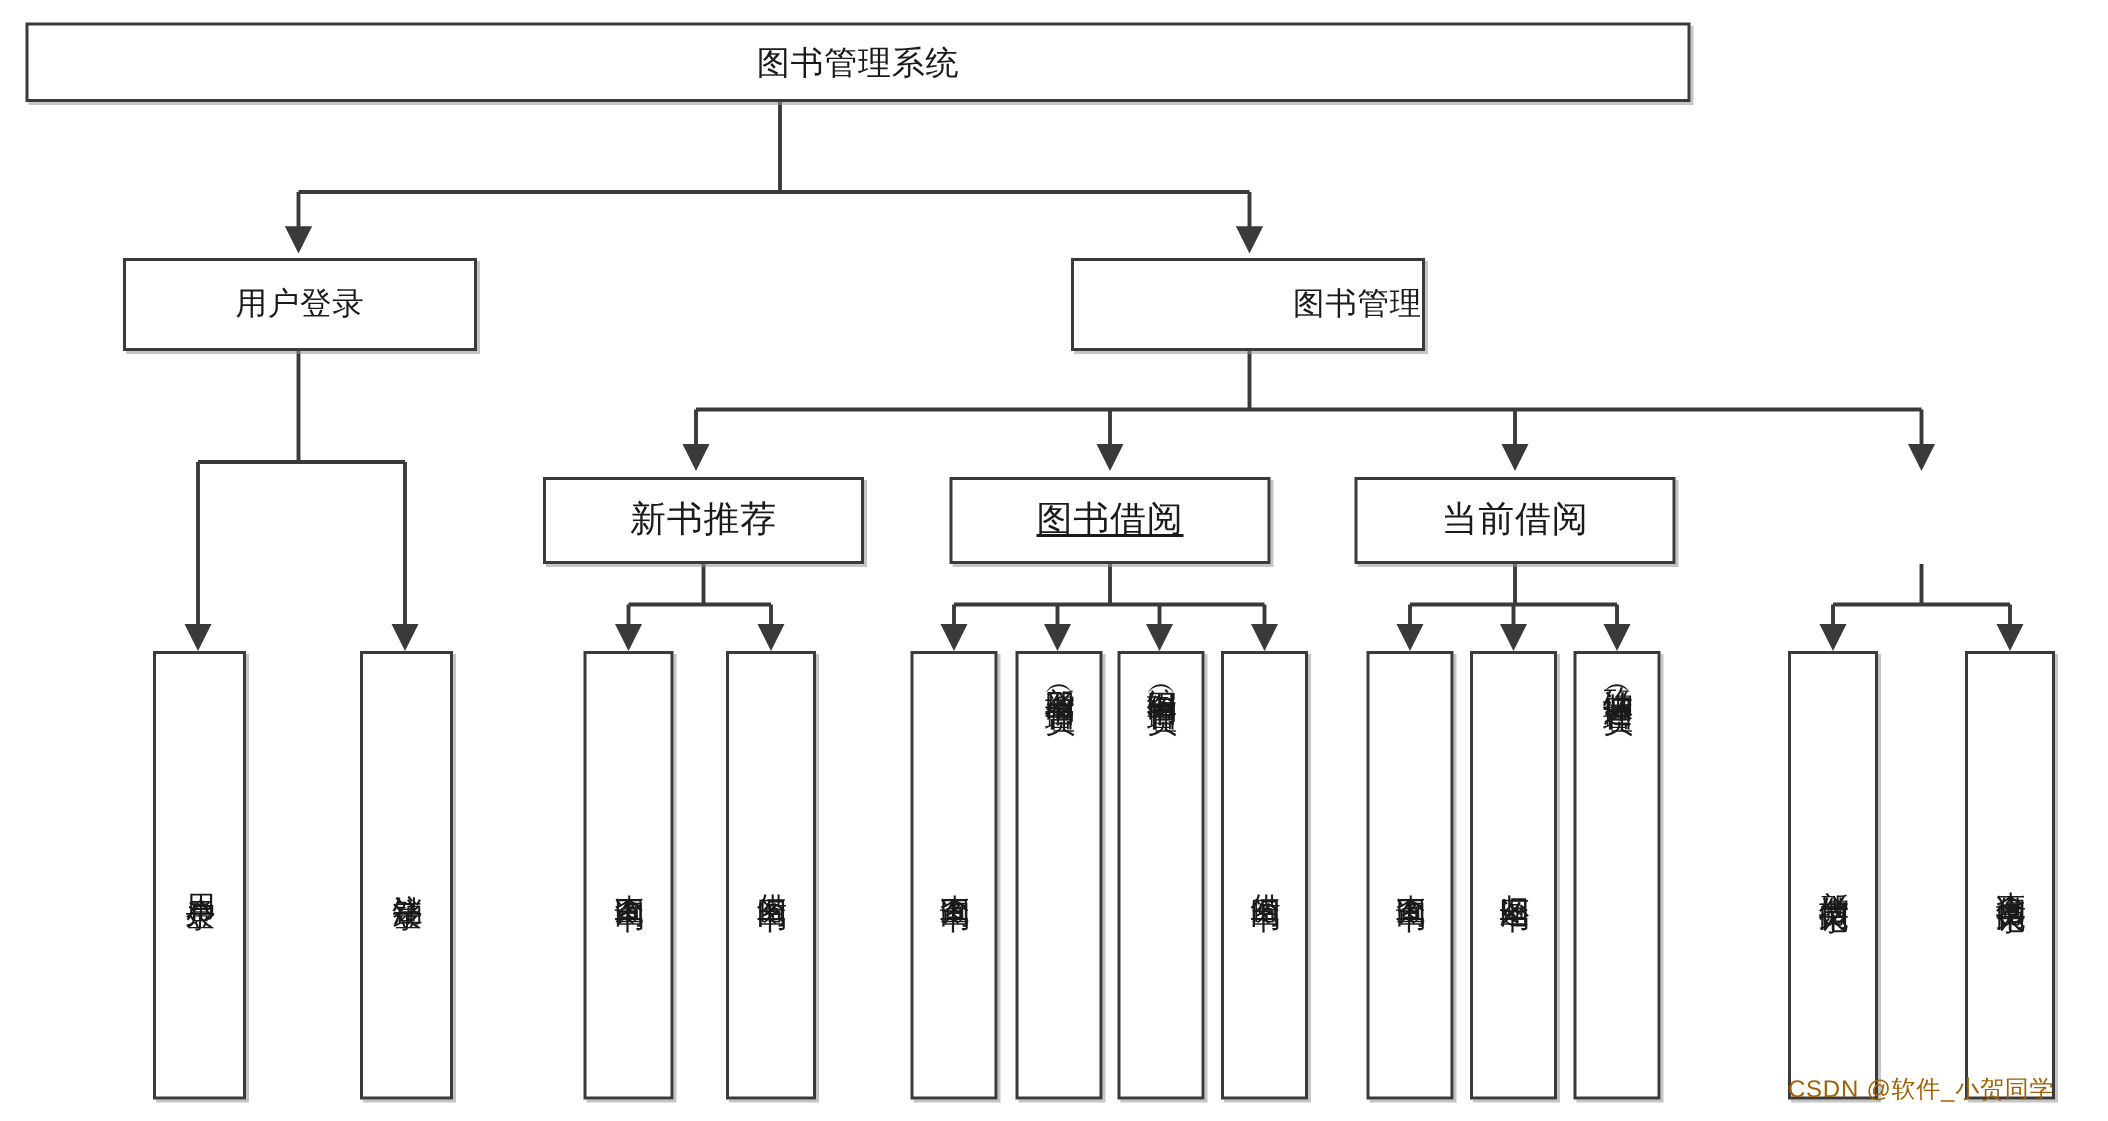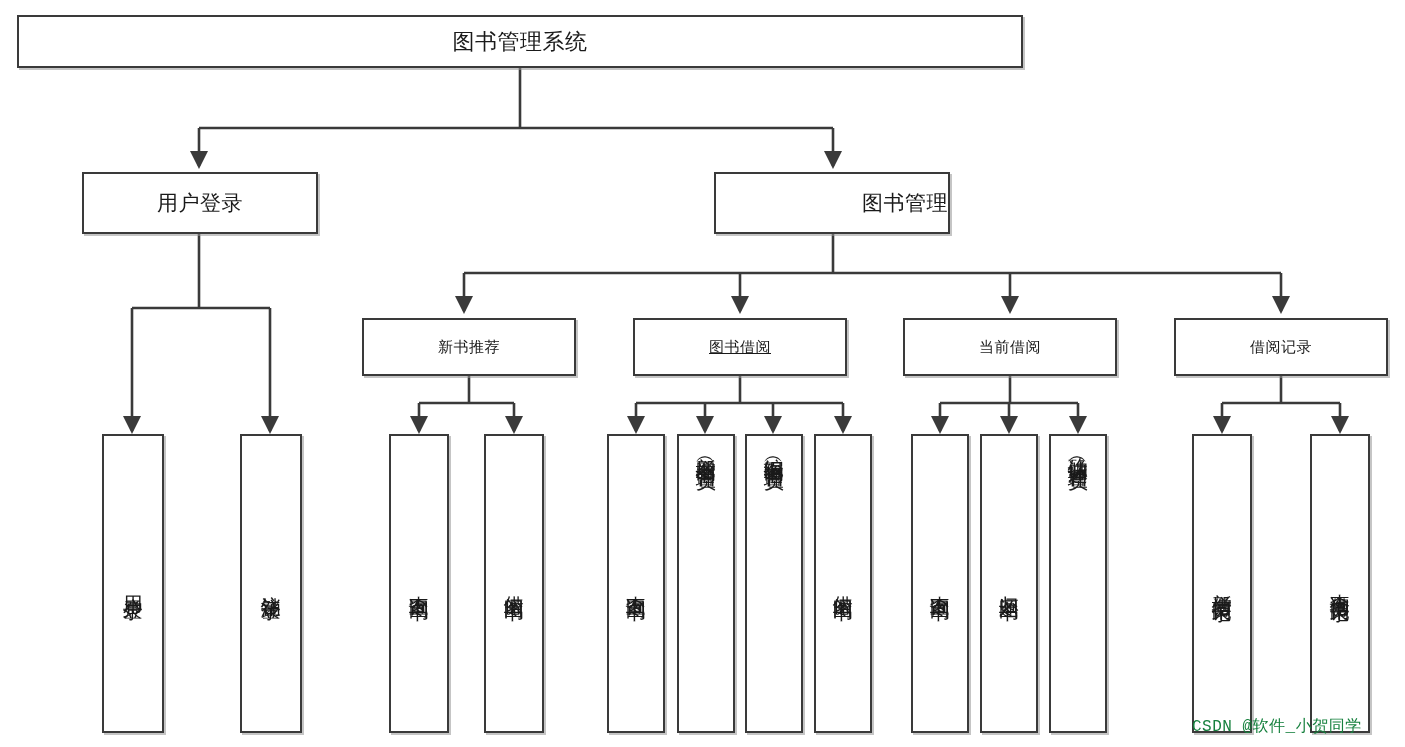--- a/index.html
+++ b/index.html
@@ -41,21 +41,21 @@
   .node .label {
     font-size: 21px;
     line-height: 1.25;
     letter-spacing: 0.5px;
     color: #1a1a1a;
     white-space: nowrap;
     text-align: center;
   }
   .node.level1 .label { font-size: 22px; }
   .node.level2 .label { font-size: 21px; }
-  .node.level3 .label { font-size: 15px; }
+  .node.level3 .label { font-size: 24px; }
   .node.leaf {
     align-items: flex-start;
     justify-content: center;
     padding-top: 6px;
   }
   .node.leaf .label {
     writing-mode: vertical-rl;
     text-orientation: upright;
     font-size: 20px;
     line-height: 1.42;
@@ -64,25 +64,25 @@
     height: auto;
     max-height: 100%;
   }
   .node.leaf.center-v {
     align-items: center;
     padding-top: 0;
   }
   .watermark {
     position: absolute;
     font-size: 16px;
-    color: #15803d;
+    color: #a16207;
     letter-spacing: 0.5px;
     z-index: 5;
     white-space: nowrap;
-    font-family: Liberation Mono, monospace;
+    font-family: Liberation Sans, sans-serif;
   }
 </style>
 </head>
 <body>
 
 <div id="canvas">
 
   <svg id="edges" viewBox="0 0 1405 747" xmlns="http://www.w3.org/2000/svg">
     <defs>
       <marker id="arrow" viewBox="0 0 12 12" refX="10" refY="6" markerWidth="7" markerHeight="7" orient="auto-start-reverse">
@@ -126,43 +126,40 @@
       <path d="M 1009 403 L 1009 431" marker-end="url(#arrow)"></path>
       <path d="M 1078 403 L 1078 431" marker-end="url(#arrow)"></path>
 
       <path d="M 1281 376 L 1281 403"></path>
       <path d="M 1222 403 L 1340 403"></path>
       <path d="M 1222 403 L 1222 431" marker-end="url(#arrow)"></path>
       <path d="M 1340 403 L 1340 431" marker-end="url(#arrow)"></path>
     </g>
   </svg>
 
-  <div class="node level1" style="left:17px; top:15px; width:1006px; height:53px;">
+  <div class="node level1" style="left:17px; top:15px; width:1110px; height:53px;">
     <span class="label">图书管理系统</span>
   </div>
 
   <div class="node level2" style="left:82px; top:172px; width:236px; height:62px;">
     <span class="label">用户登录</span>
   </div>
   <div class="node level2" style="left:714px; top:172px; width:236px; height:62px;justify-content:flex-end;">
     <span class="label">图书管理</span>
   </div>
 
   <div class="node level3" style="left:362px; top:318px; width:214px; height:58px;">
     <span class="label">新书推荐</span>
   </div>
   <div class="node level3" style="left:633px; top:318px; width:214px; height:58px;text-decoration:underline;">
     <span class="label">图书借阅</span>
   </div>
   <div class="node level3" style="left:903px; top:318px; width:214px; height:58px;">
     <span class="label">当前借阅</span>
   </div>
-  <div class="node level3" style="left:1174px; top:318px; width:214px; height:58px;">
-    <span class="label">借阅记录</span>
-  </div>
 
   <div class="node leaf center-v" style="left:102px; top:434px; width:62px; height:299px;">
     <span class="label">用户登录</span>
   </div>
   <div class="node leaf center-v" style="left:240px; top:434px; width:62px; height:299px;">
     <span class="label">注销登录</span>
   </div>
 
   <div class="node leaf center-v" style="left:389px; top:434px; width:60px; height:299px;">
     <span class="label">查询图书</span>

